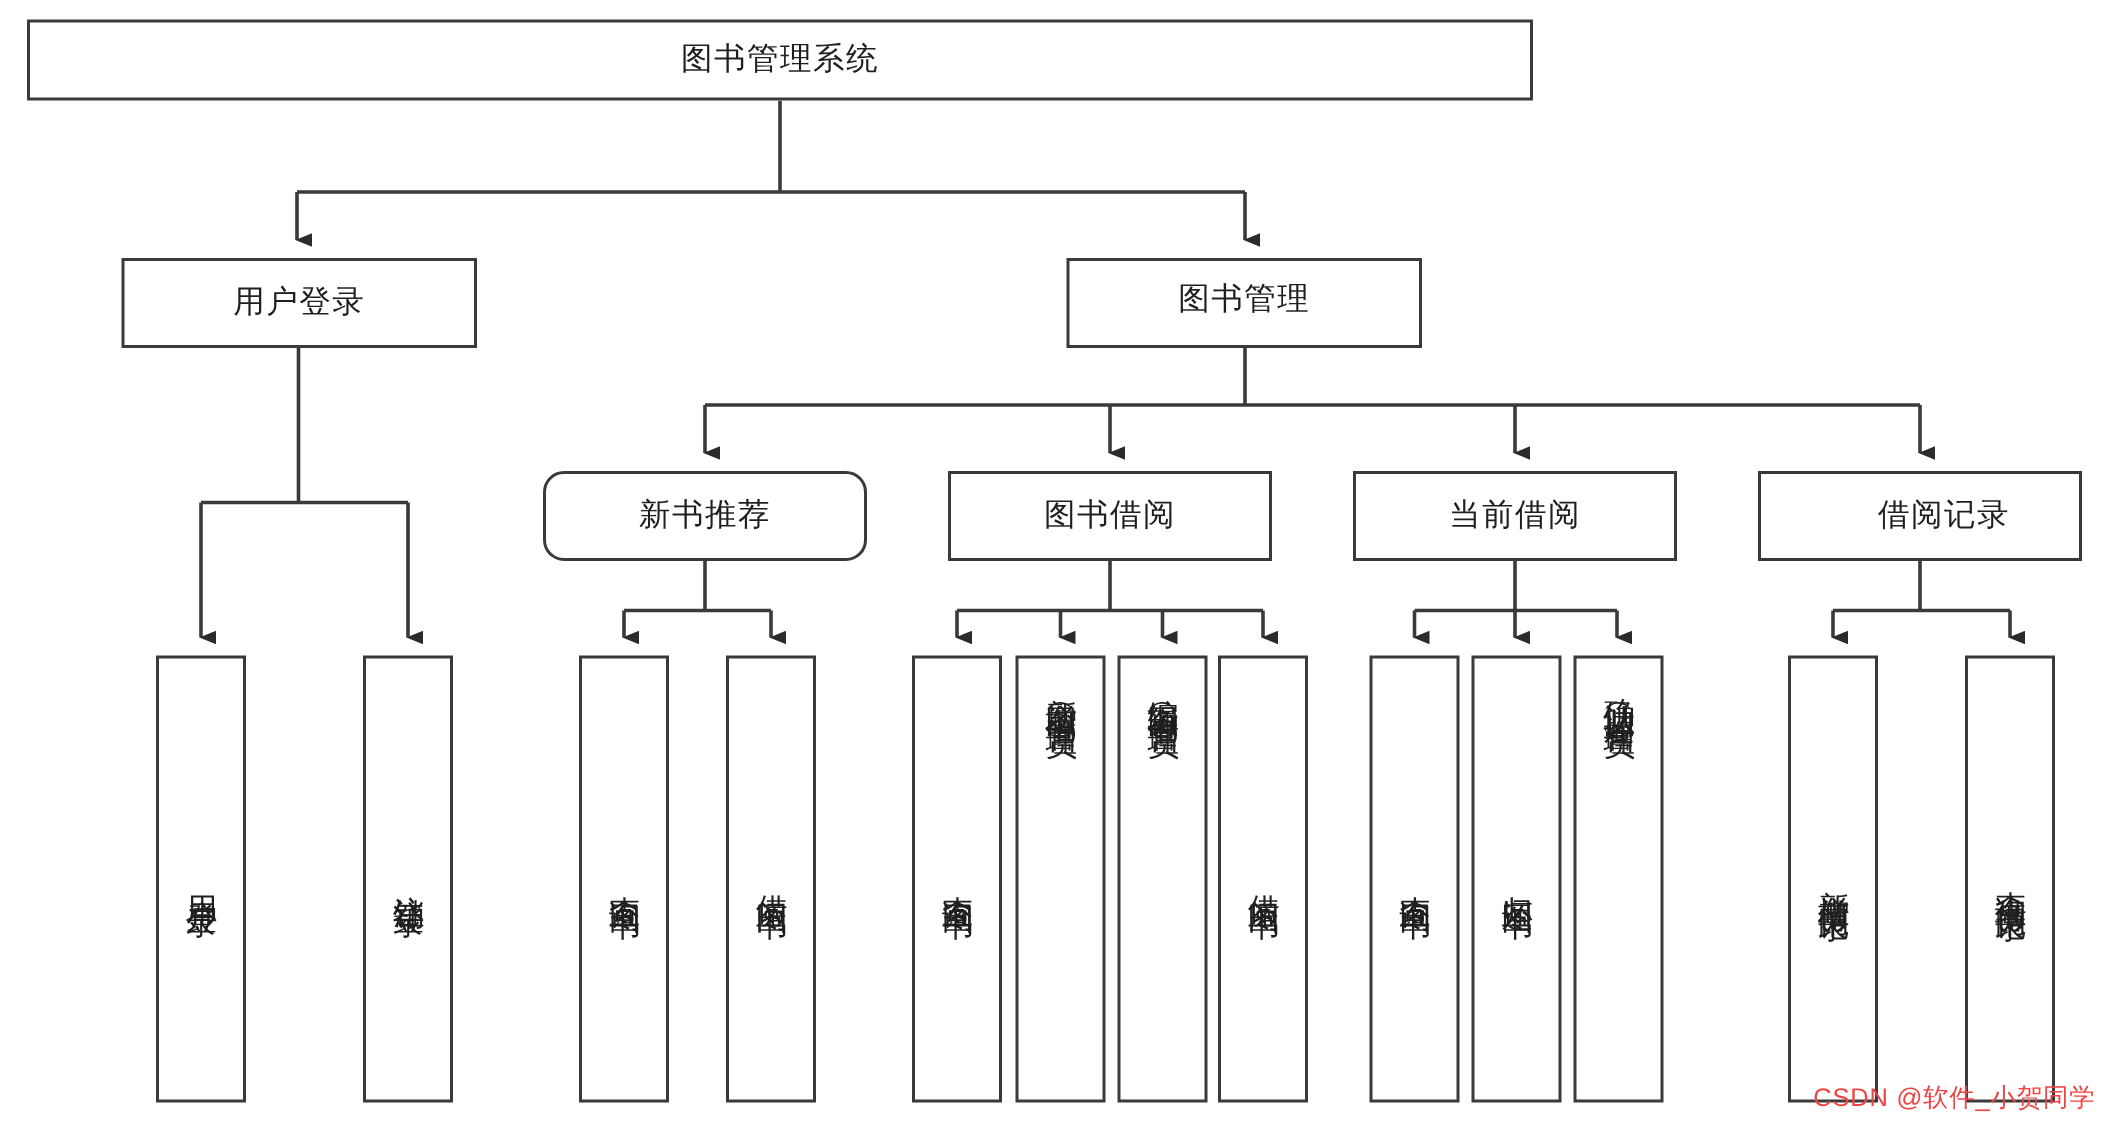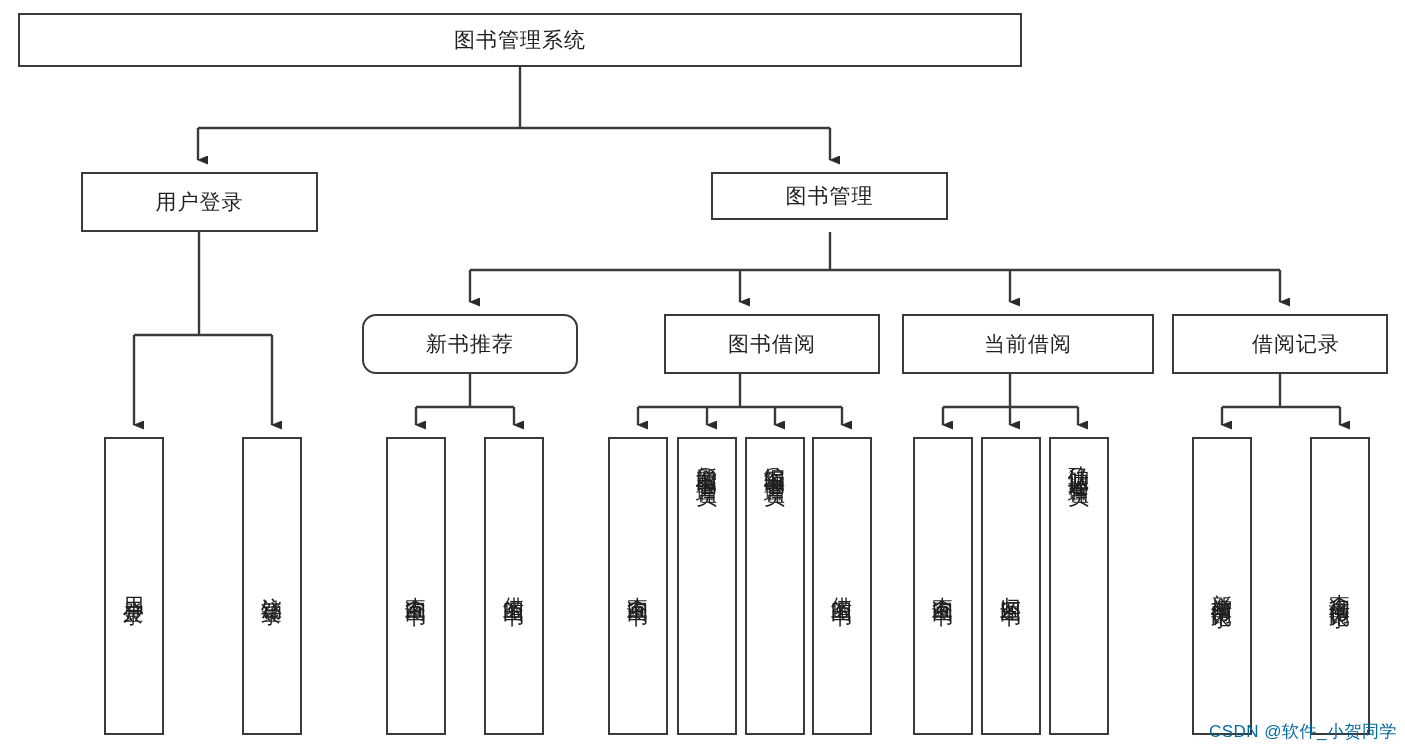--- a/index.html
+++ b/index.html
@@ -62,21 +62,21 @@
   }
   .node.v.center .label {
     margin-top: auto;
     margin-bottom: auto;
   }
   .watermark {
     position: absolute;
     right: 8px;
     bottom: 4px;
     font-size: 17px;
-    color: #0369a1;
+    color: #ef4444;
     white-space: nowrap;
     z-index: 5;
     letter-spacing: 0.5px;
   }
 </style>
 </head>
 <body>
 
 <div id="diagram-root">
 
@@ -130,31 +130,31 @@
     </g>
   </svg>
 
   <div class="node h" style="left:18px; top:13px; width:1004px; height:54px;">
     <span class="label">图书管理系统</span>
   </div>
 
   <div class="node h" style="left:81px; top:172px; width:237px; height:60px;">
     <span class="label">用户登录</span>
   </div>
-  <div class="node h" style="left:711px; top:172px; width:237px; height:48px;">
+  <div class="node h" style="left:711px; top:172px; width:237px; height:60px;font-family:Liberation Mono, monospace;">
     <span class="label">图书管理</span>
   </div>
 
   <div class="node h" style="left:362px; top:314px; width:216px; height:60px;border-radius:14px;">
     <span class="label">新书推荐</span>
   </div>
-  <div class="node h" style="left:632px; top:314px; width:216px; height:60px;margin-left:32px;">
+  <div class="node h" style="left:632px; top:314px; width:216px; height:60px;">
     <span class="label">图书借阅</span>
   </div>
-  <div class="node h" style="left:902px; top:314px; width:252px; height:60px;">
+  <div class="node h" style="left:902px; top:314px; width:216px; height:60px;">
     <span class="label">当前借阅</span>
   </div>
   <div class="node h" style="left:1172px; top:314px; width:216px; height:60px;padding-left:32px;">
     <span class="label">借阅记录</span>
   </div>
 
   <div class="node v center" style="left:104px; top:437px; width:60px; height:298px;">
     <span class="label">用户登录</span>
   </div>
   <div class="node v center" style="left:242px; top:437px; width:60px; height:298px;">

